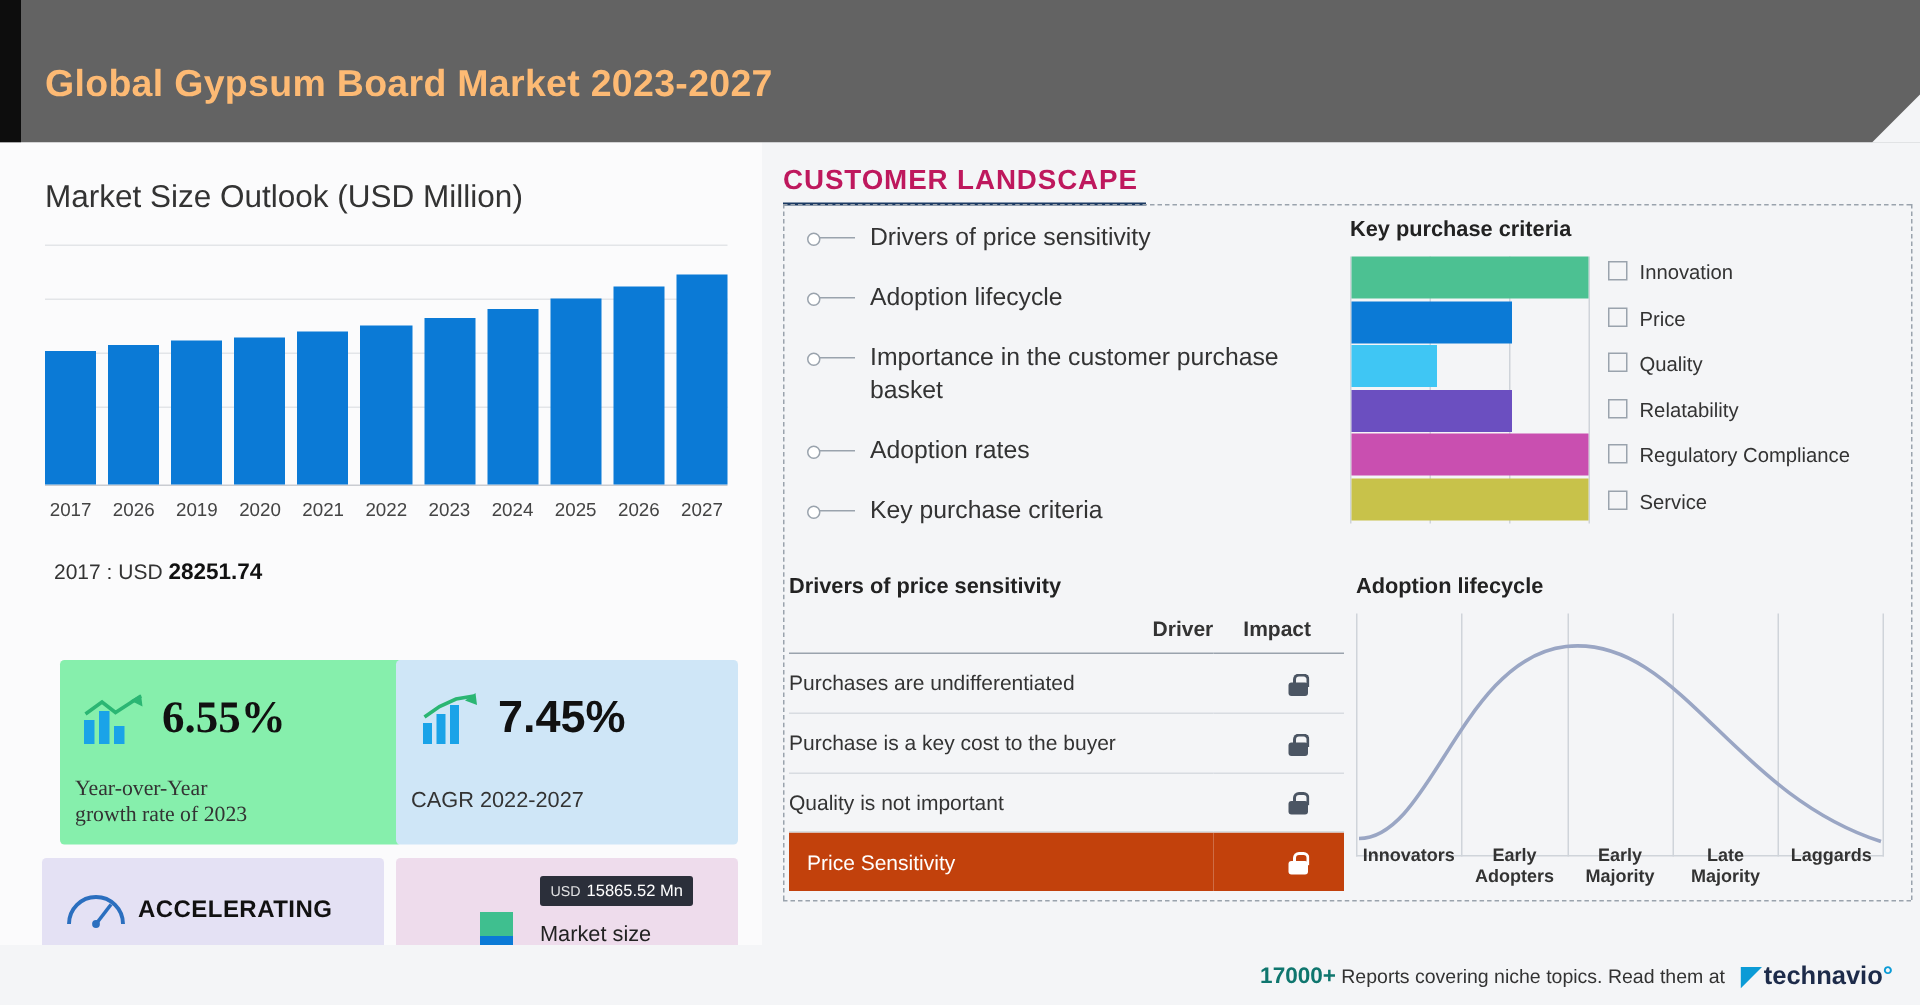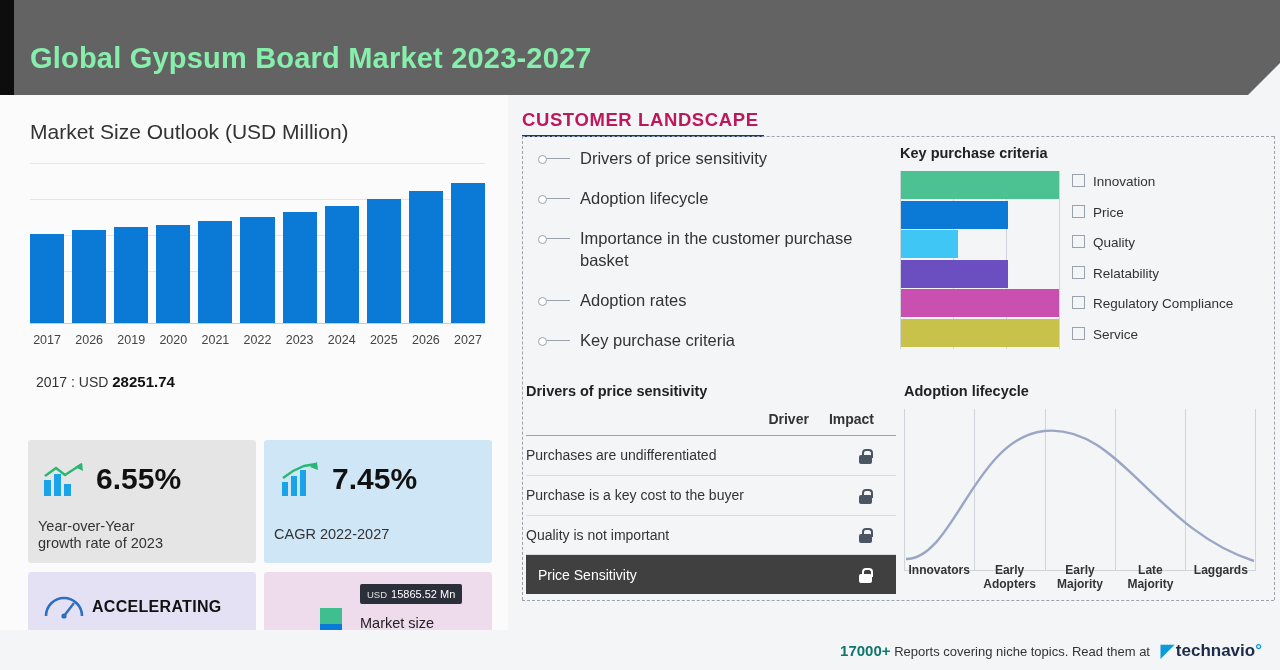--- a/index.html
+++ b/index.html
@@ -16,21 +16,21 @@
   
   .header{
     position:absolute;left:0;top:0;width:1280px;height:95px;
     background:#636363;
   }
   .header .accent{
     position:absolute;left:0;top:0;width:14px;height:95px;background:#0d0d0d;
   }
   .header h1{
     position:absolute;left:30px;top:42px;
-    margin:0;font-size:29px;font-weight:bold;color:#86efac;
+    margin:0;font-size:25px;font-weight:bold;color:#fdba74;
     letter-spacing:.2px;
   }
   .header .fold{
     position:absolute;right:0;bottom:0;width:0;height:0;
     border-left:32px solid transparent;
     border-bottom:32px solid #f4f5f7;
   }
 
   
   .left{
@@ -67,21 +67,21 @@
   .yearvalue{
     position:absolute;left:36px;top:278px;font-size:14px;color:#333;
   }
   .yearvalue b{font-size:15px;color:#111;}
 
   
   .cards{position:absolute;left:28px;top:345px;width:466px;}
   .card{
     position:absolute;width:228px;height:123px;border-radius:3px;
   }
-  .card.c1{left:0;top:0;background:#e5e5e5;}
+  .card.c1{left:12px;top:0;background:#86efac;font-family:Liberation Serif, serif;}
   .card.c2{left:236px;top:0;background:#cfe6f7;}
   .card.c3{left:0;top:132px;background:#e4e1f4;}
   .card.c4{left:236px;top:132px;background:#eedcec;}
   .card .big{
     position:absolute;left:68px;top:22px;font-size:30px;font-weight:bold;color:#111;
   }
   .card .sub{
     position:absolute;left:10px;top:78px;font-size:14.5px;color:#333;line-height:17px;
   }
   .card.c2 .sub{top:86px;}
@@ -167,21 +167,21 @@
   .dtable{width:370px;border-collapse:collapse;}
   .dtable th{
     text-align:right;font-size:14px;color:#333;font-weight:bold;padding:0 0 8px 0;
     border-bottom:1.5px solid #9aa3ad;
   }
   .dtable th.impact{text-align:right;padding-right:22px;}
   .dtable td{
     font-size:14px;color:#333;padding:11px 0;border-bottom:1px solid #d8dce1;
   }
   .dtable td.lock{text-align:right;padding-right:24px;}
-  .rowhl td{background:#404040;color:#fff;border-bottom:none;}
+  .rowhl td{background:#c2410c;color:#fff;border-bottom:none;}
   .rowhl td:first-child{padding-left:12px;}
   .lockicon{
     display:inline-block;width:13px;height:15px;position:relative;vertical-align:middle;
   }
   .lockicon i{
     position:absolute;left:0;bottom:0;width:13px;height:9px;background:#4b5563;border-radius:2px;display:block;
   }
   .lockicon b{
     position:absolute;left:3px;top:0;width:7px;height:7px;border:2px solid #4b5563;
     border-bottom:none;border-radius:4px 4px 0 0;display:block;

